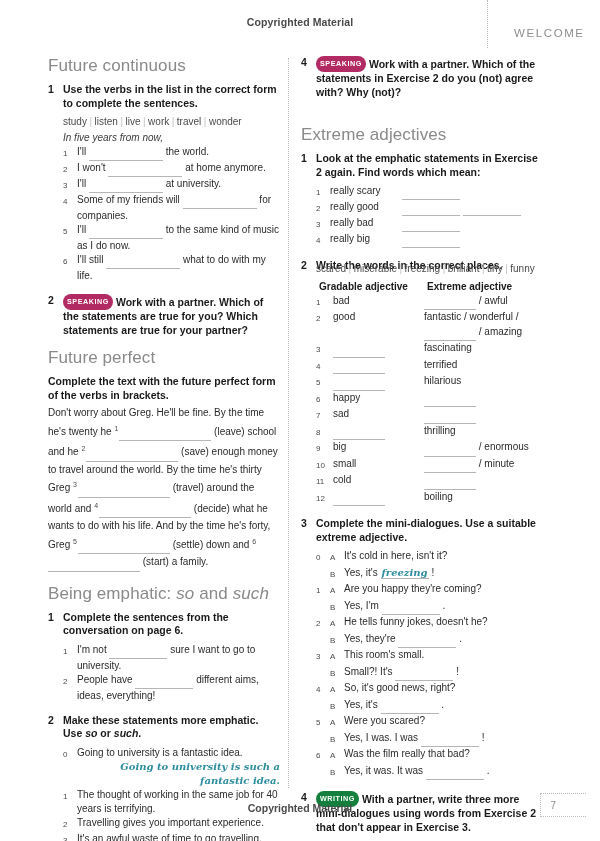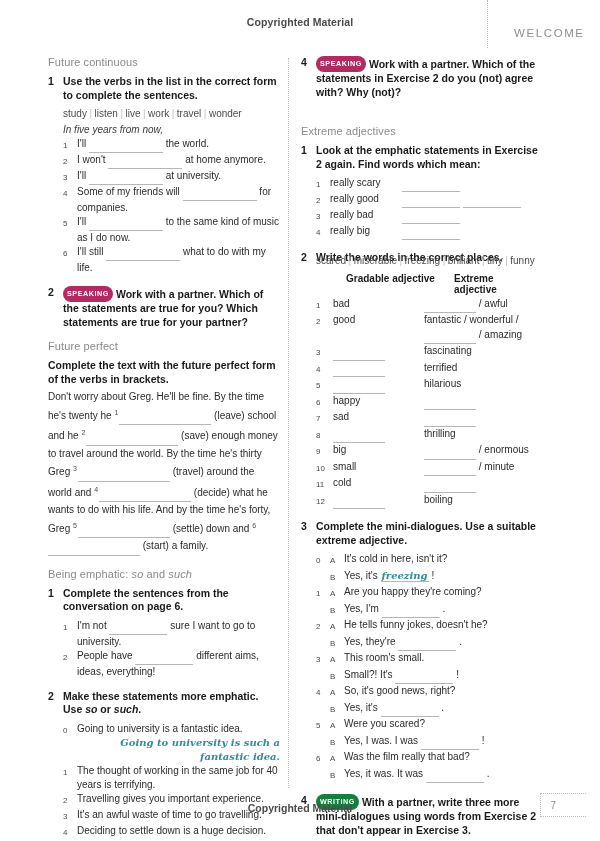--- a/index.html
+++ b/index.html
@@ -34,21 +34,21 @@
     border-left: 1px dotted #bdbdbd;
   }
 
   
   .col { position: absolute; top: 56px; }
   .col-left  { left: 48px;  width: 232px; }
   .col-right { left: 301px; width: 238px; }
 
   
   h2.section {
-    font-size: 11px; font-weight: normal; color: #8a8a8a;
+    font-size: 17px; font-weight: normal; color: #8a8a8a;
     margin: 0 0 7px 0; letter-spacing: .1px;
   }
   h2.section .it { font-style: italic; }
 
   
   .ex { display: flex; margin-bottom: 11px; }
   .ex-num {
     width: 15px; flex: 0 0 15px;
     font-weight: bold; font-size: 10.5px; color: #1a1a1a;
     line-height: 13.5px;
@@ -314,21 +314,21 @@
           </div>
       </div>
     </div>
 
     <div class="ex">
       <div class="ex-num">2</div>
       <div class="ex-body">
         <div class="ex-rubric">Write the words in the correct places.</div>
         <div class="wordbank" style="margin-top:-12px" id="wb-ea2"><span>scared</span><span class="sep">|</span><span>miserable</span><span class="sep">|</span><span>freezing</span><span class="sep">|</span><span>brilliant</span><span class="sep">|</span><span>tiny</span><span class="sep">|</span><span>funny</span></div>
         <div class="adj-head">
-          <span class="c1" style="margin-left:30px">Gradable adjective</span>
+          <span class="c1" style="margin-left:3px">Gradable adjective</span>
           <span>Extreme adjective</span>
         </div>
         <div id="adj-rows">
             <div class="adj-row">
               <div class="n">1</div>
               <div class="c1"><span>bad</span></div>
               <div class="c2">
                 <div><span class="blank b-sm">&nbsp;</span><span> / awful</span></div>
               </div>
             </div>

